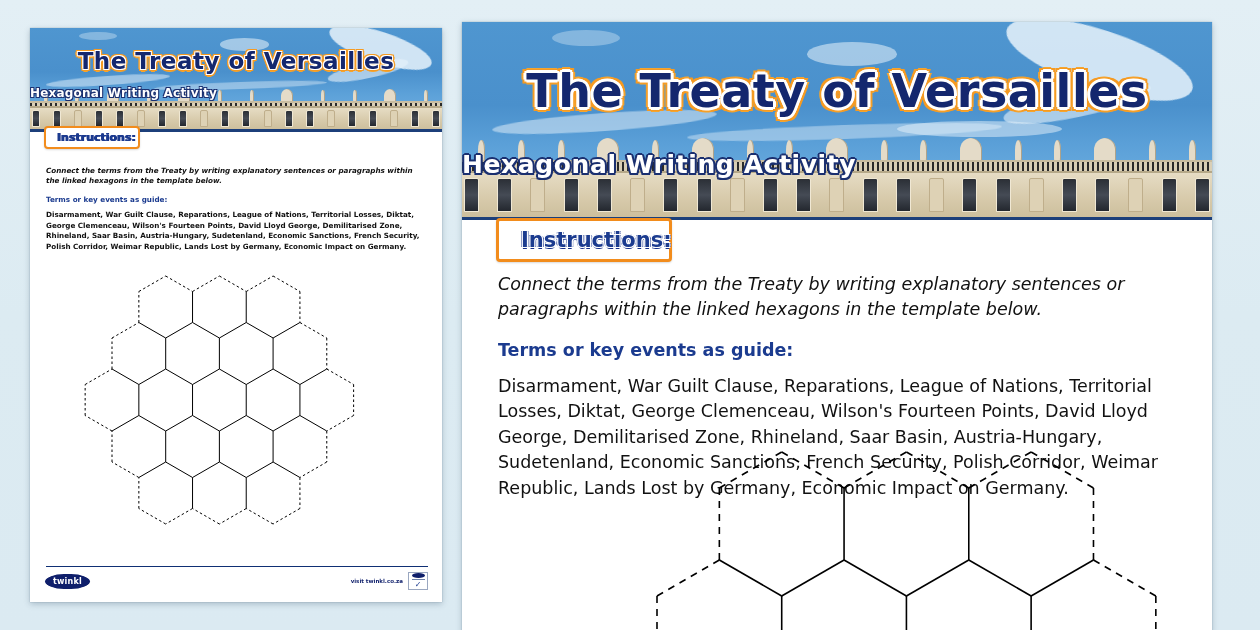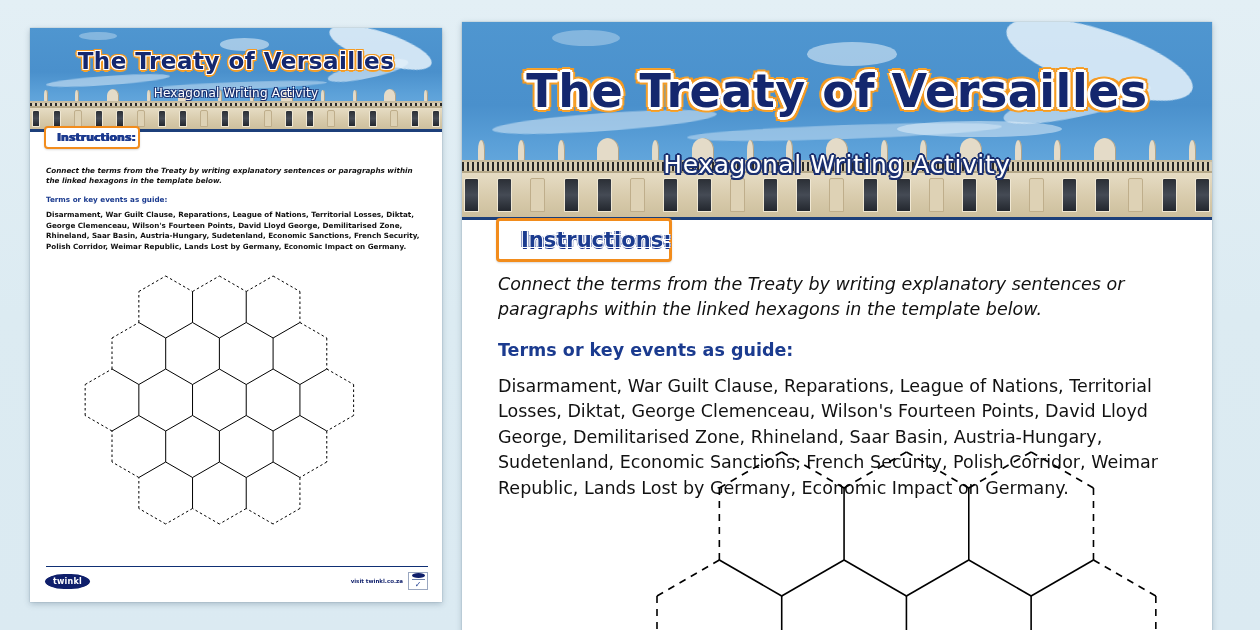--- a/index.html
+++ b/index.html
@@ -79,23 +79,23 @@
     font-size: 23px;
     text-shadow:
       -1px -1px 0 #fff, 1px -1px 0 #fff, -1px 1px 0 #fff, 1px 1px 0 #fff,
       -2px -2px 0 #f59a22, 2px -2px 0 #f59a22, -2px 2px 0 #f59a22, 2px 2px 0 #f59a22,
       -2.5px 0 0 #f5a52f, 2.5px 0 0 #f5a52f, 0 -2.5px 0 #f5a52f, 0 2.5px 0 #f5a52f;
   }
 
   .hero-subtitle {
     position: absolute;
     left: 0; right: 0;
-    text-align: center;
-    font-family: "DejaVu Sans", sans-serif;
-    font-weight: normal;
+    text-align: left;
+    font-family: "DejaVu Sans", sans-serif;
+    font-weight: bold;
     color: #ffffff;
     white-space: nowrap;
     z-index: 4;
   }
   .main-card .hero-subtitle {
     top: 128px;
     font-size: 25px;
     letter-spacing: .6px;
     text-shadow:
       -1.5px -1.5px 0 #1b3070, 1.5px -1.5px 0 #1b3070,

